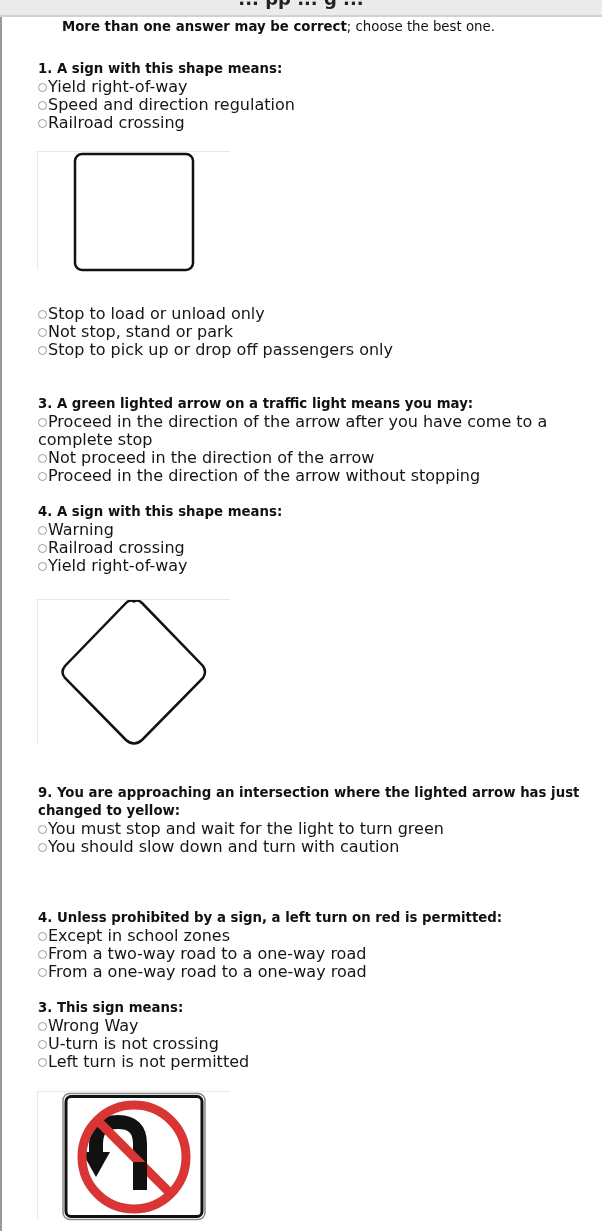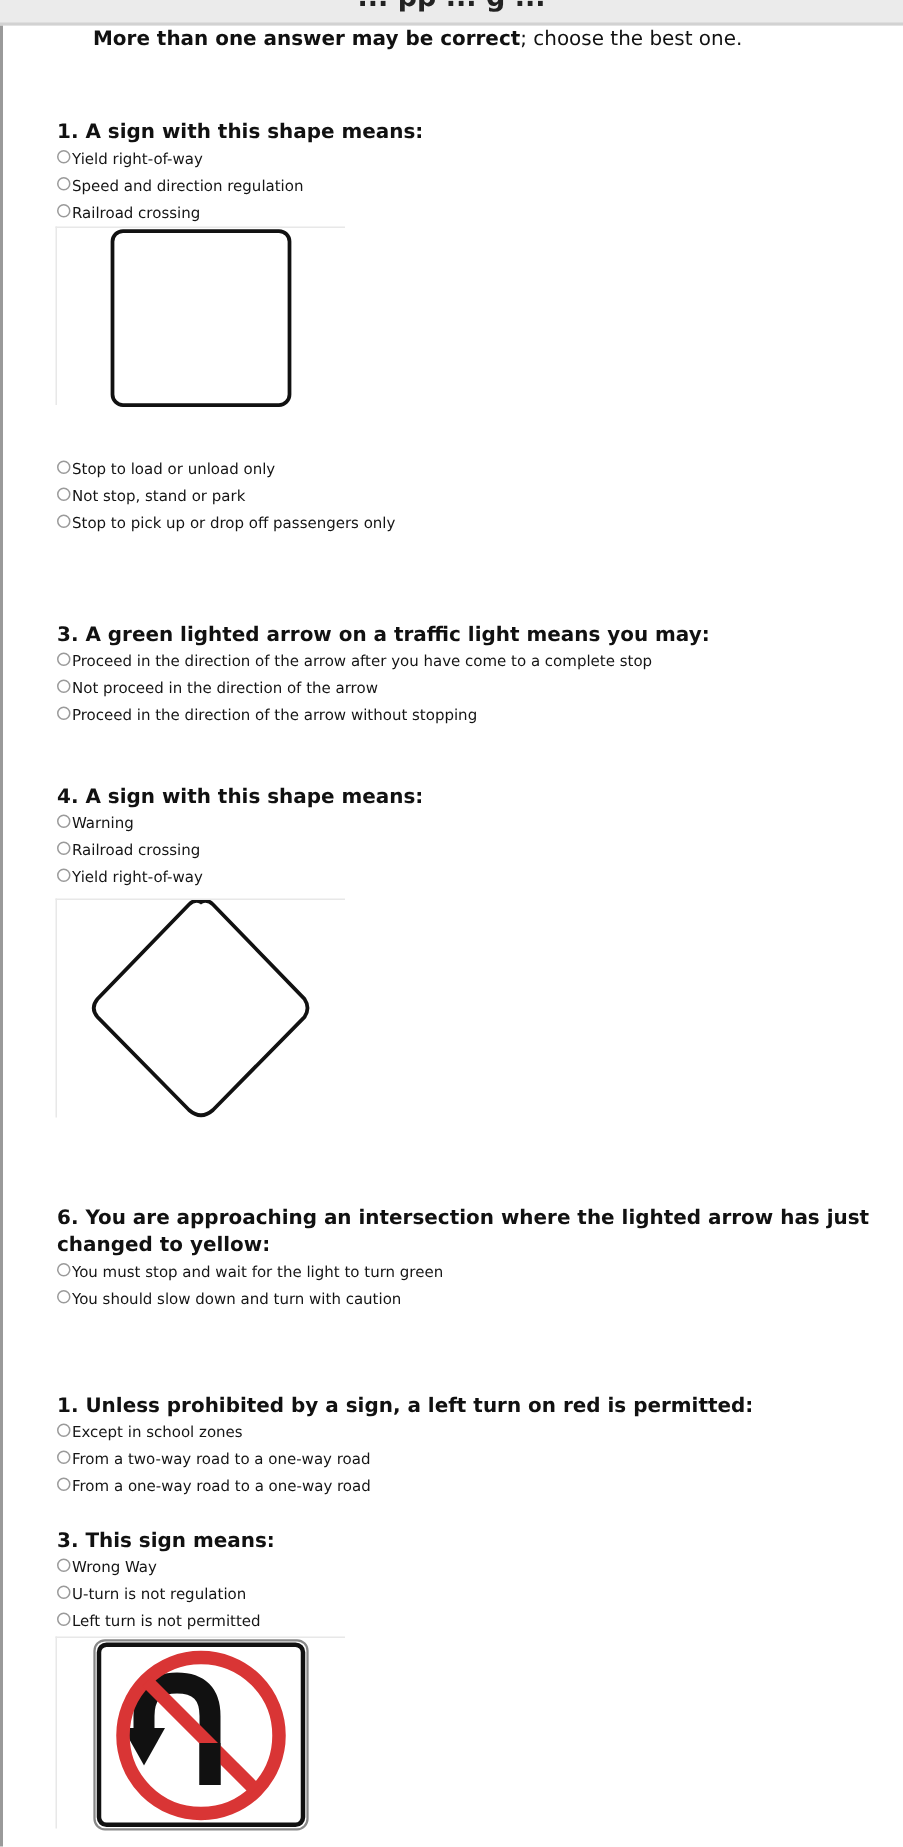--- a/index.html
+++ b/index.html
@@ -12,22 +12,22 @@
   .topbar {
     position: absolute; left: 0; top: 0; width: 602px; height: 15px;
     background: #ebebeb; border-bottom: 2px solid #d2d2d2; overflow: hidden;
   }
   .topbar .title {
     position: absolute; left: 0; right: 0; top: -12px; text-align: center;
     font-weight: bold; font-size: 18px; color: #222;
   }
   .intro { font-size: 13.3px; margin-top: 1px; line-height: 18px; }
   .intro b { font-weight: bold; margin-left: 24px; }
-  .q-title { font-weight: bold; font-size: 13.3px; line-height: 18px; margin-top: 20px; }
-  .opt { font-size: 10px; line-height: 18px; color: #151515; }
+  .q-title { font-weight: bold; font-size: 13.3px; line-height: 18px; }
+  .opt { font-size: 16px; line-height: 18px; color: #151515; }
   .radio {
     display: inline-block; width: 9px; height: 9px; border: 1px solid #9a9a9a;
     border-radius: 50%; margin-right: 1px; vertical-align: 0px; box-sizing: border-box;
     background: #fff;
   }
   .img-frame {
     position: absolute; border-top: 1px solid #e8e8e8; border-left: 1px solid #e8e8e8;
     width: 192px; background: #fff;
   }
   .abs { position: absolute; left: 38px; width: 550px; }
@@ -75,36 +75,36 @@
   <div class="opt"><span class="radio"></span><span>Railroad crossing</span></div>
   <div class="opt"><span class="radio"></span><span>Yield right-of-way</span></div>
 </div>
 <div class="img-frame" style="left:37px; top:599px; height:145px;">
   <svg width="192" height="146" viewBox="0 0 192 146">
     <path d="M 96 1.5 Q 100 -1 104 3 L 165 66 Q 169 72 165 78 L 104 140 Q 96 147 88 140 L 27 78 Q 22 72 27 66 L 88 3 Q 92 -1 96 1.5 Z" fill="#fff" stroke="#111" stroke-width="2.5"></path>
   </svg>
 </div>
 
 <div class="abs" style="top:784px;">
-  <div class="q-title">6. You are approaching an intersection where the lighted arrow has just changed to yellow:</div>
+  <div class="q-title">9. You are approaching an intersection where the lighted arrow has just changed to yellow:</div>
   <div class="opt"><span class="radio"></span><span>You must stop and wait for the light to turn green</span></div>
   <div class="opt"><span class="radio"></span><span>You should slow down and turn with caution</span></div>
 </div>
 
 <div class="abs" style="top:909px;">
-  <div class="q-title">1. Unless prohibited by a sign, a left turn on red is permitted:</div>
+  <div class="q-title">4. Unless prohibited by a sign, a left turn on red is permitted:</div>
   <div class="opt"><span class="radio"></span><span>Except in school zones</span></div>
   <div class="opt"><span class="radio"></span><span>From a two-way road to a one-way road</span></div>
   <div class="opt"><span class="radio"></span><span>From a one-way road to a one-way road</span></div>
 </div>
 
 <div class="abs" style="top:999px;">
   <div class="q-title">3. This sign means:</div>
   <div class="opt"><span class="radio"></span><span>Wrong Way</span></div>
-  <div class="opt"><span class="radio"></span><span>U-turn is not regulation</span></div>
+  <div class="opt"><span class="radio"></span><span>U-turn is not crossing</span></div>
   <div class="opt"><span class="radio"></span><span>Left turn is not permitted</span></div>
 </div>
 <div class="img-frame" style="left:37px; top:1091px; height:127px;">
   <svg width="192" height="130" viewBox="0 0 192 130">
     <rect x="25" y="1.5" width="142" height="126" rx="7" ry="7" fill="#fff" stroke="#888" stroke-width="1.5"></rect>
     <rect x="28" y="4.5" width="136" height="120" rx="5" ry="5" fill="#fff" stroke="#111" stroke-width="3"></rect>
 
     <path d="M 102 98 L 102 52 Q 102 30 80 30 Q 58 30 58 52 L 58 65" fill="none" stroke="#111" stroke-width="14"></path>
     <polygon points="44,60 72,60 58,85" fill="#111"></polygon>
 

